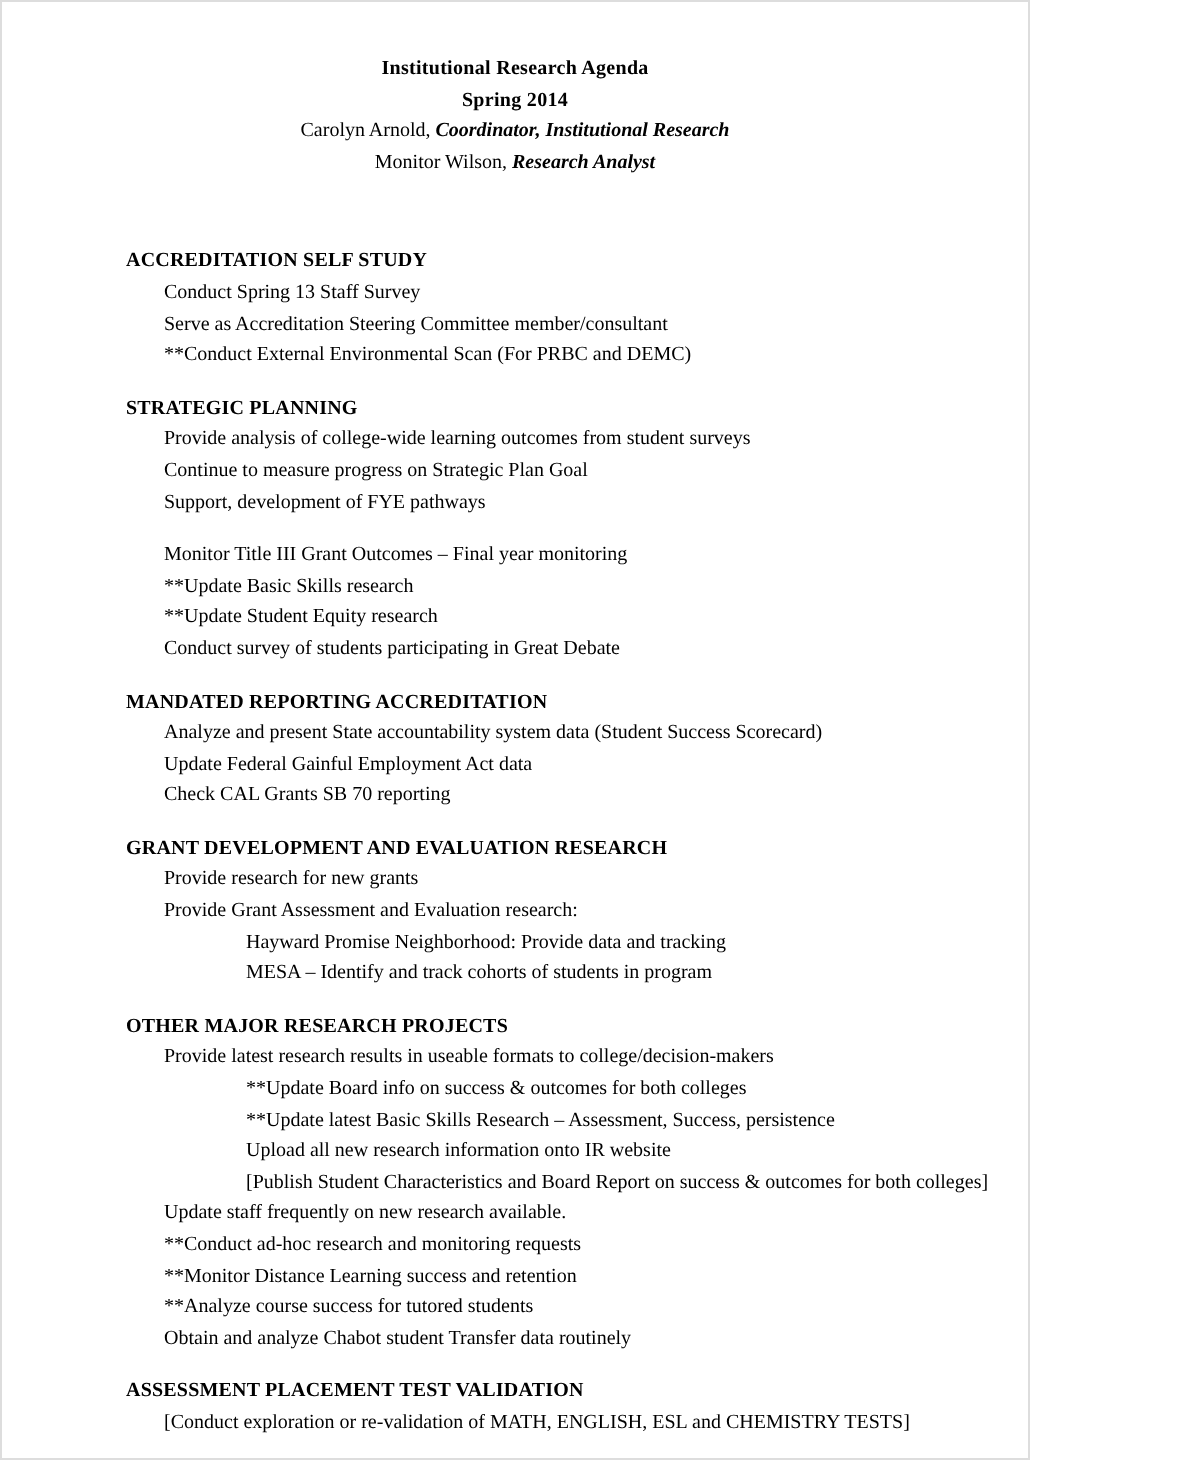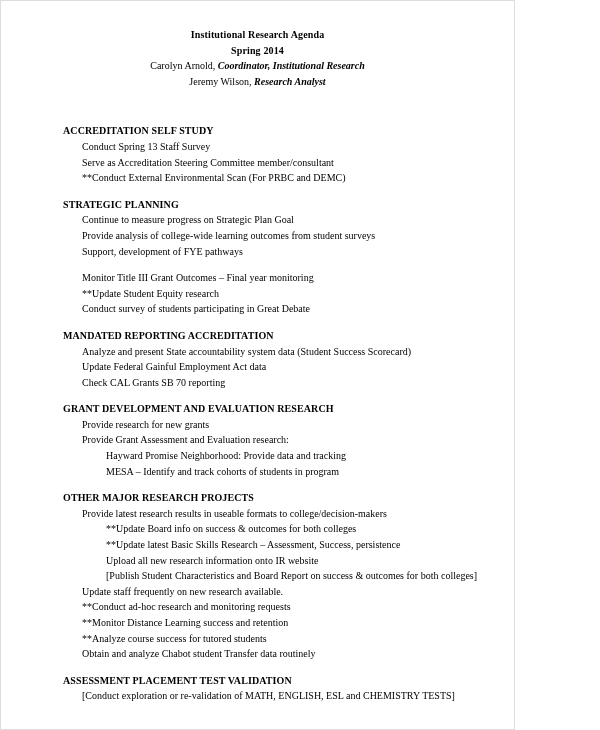--- a/index.html
+++ b/index.html
@@ -51,57 +51,58 @@
   .section-heading {
     font-weight: bold;
     margin-left: 0;
     letter-spacing: .1px;
   }
   .item {
     margin-left: 19px;
     white-space: nowrap;
   }
   .item.lvl2 {
-    margin-left: 43px;
+    margin-left: 60px;
   }
 </style>
 </head>
 <body>
 
 <div class="page">
   <div class="doc-body">
 
     <div class="title-block">
       <div class="doc-title">Institutional Research Agenda</div>
       <div class="doc-subtitle">Spring 2014</div>
       <div class="byline">
         <span>Carolyn Arnold,</span>
         <span class="role">Coordinator, Institutional Research</span>
       </div>
       <div class="byline">
-        <span>Jeremy Wilson,</span>
+        <span>Monitor Wilson,</span>
         <span class="role">Research Analyst</span>
       </div>
     </div>
 
     <div id="sections-root">
         <div class="section first">
           <div class="section-heading">ACCREDITATION SELF STUDY</div>
           <div class="item">Conduct Spring 13 Staff Survey</div>
           <div class="item">Serve as Accreditation Steering Committee member/consultant</div>
           <div class="item">**Conduct External Environmental Scan (For PRBC and DEMC)</div>
         </div>
         <div class="section">
           <div class="section-heading">STRATEGIC PLANNING</div>
+          <div class="item">Provide analysis of college-wide learning outcomes from student surveys</div>
           <div class="item">Continue to measure progress on Strategic Plan Goal</div>
-          <div class="item">Provide analysis of college-wide learning outcomes from student surveys</div>
           <div class="item">Support, development of FYE pathways</div>
         </div>
         <div class="section">
           <div class="item">Monitor Title III Grant Outcomes – Final year monitoring</div>
+          <div class="item">**Update Basic Skills research</div>
           <div class="item">**Update Student Equity research</div>
           <div class="item">Conduct survey of students participating in Great Debate</div>
         </div>
         <div class="section">
           <div class="section-heading">MANDATED REPORTING ACCREDITATION</div>
           <div class="item">Analyze and present State accountability system data (Student Success Scorecard)</div>
           <div class="item">Update Federal Gainful Employment Act data</div>
           <div class="item">Check CAL Grants SB 70 reporting</div>
         </div>
         <div class="section">

